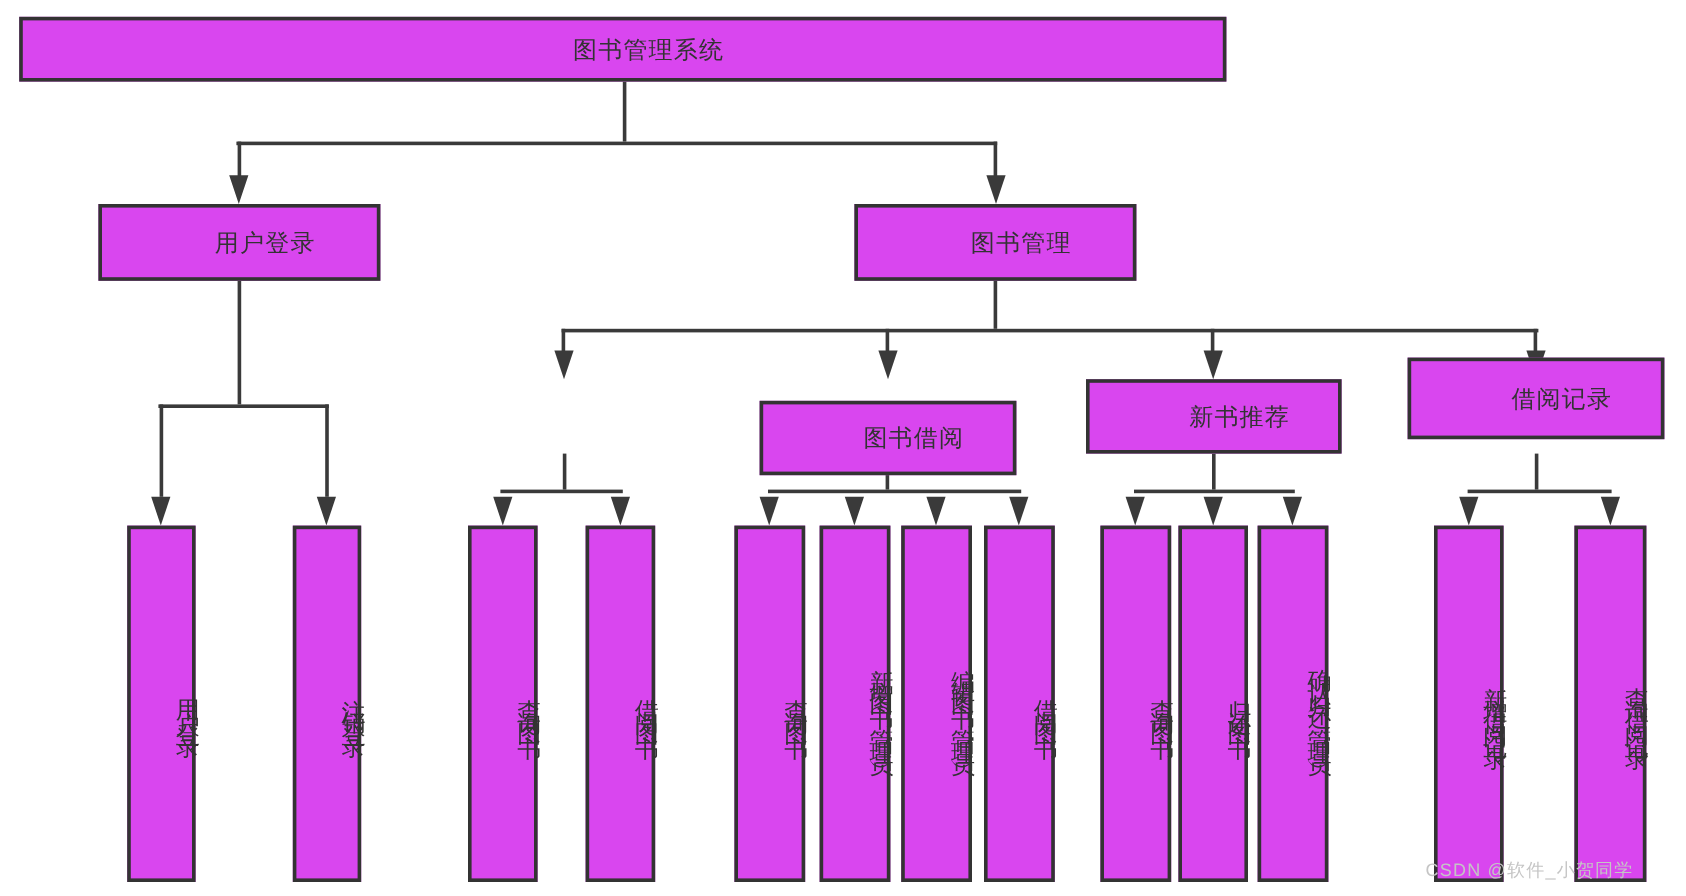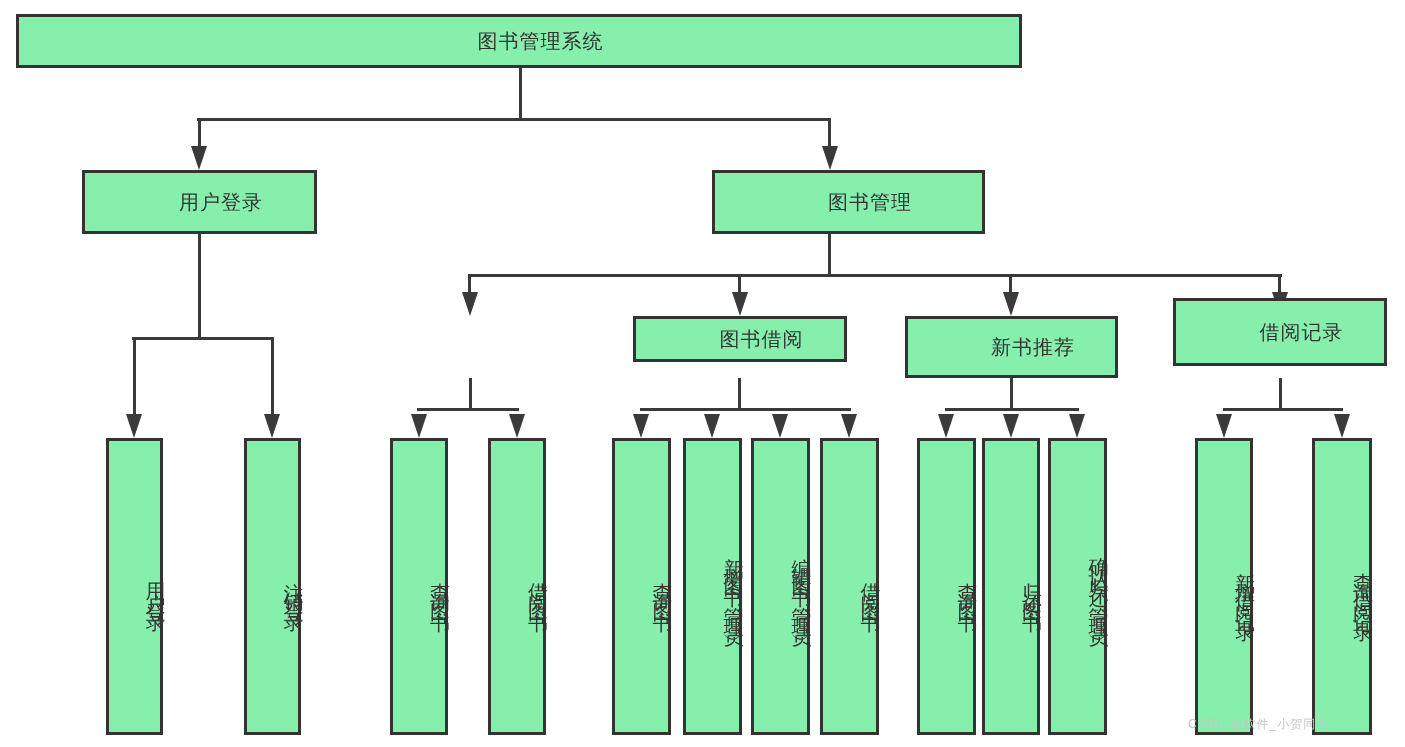--- a/index.html
+++ b/index.html
@@ -9,21 +9,21 @@
     background:var(--background,#ffffff);
     font-family:"Liberation Sans","DejaVu Sans",sans-serif;
     color:var(--text,#333333);
     overflow:hidden;
   }
   .canvas { position:absolute; left:0; top:0; width:1405px; height:747px; }
 
   .node {
     position:absolute;
     border:3px solid var(--box_border,#333333);
-    background:#86efac;
+    background:#d946ef;
     display:flex; align-items:center; justify-content:center;
     font-size:20px;
     color:var(--text,#333333);
     letter-spacing:1px;
     z-index:2;
     padding-left:43px;
   }
   .leaf { top:438px; height:297px; }
   .leaf .vtext {
     writing-mode:vertical-rl;
@@ -41,46 +41,46 @@
   .arrow {
     position:absolute; width:0; height:0; z-index:1;
     border-left:8px solid transparent;
     border-right:8px solid transparent;
     border-top:24px solid var(--line,#3a3a3a);
   }
 
   .watermark {
     position:absolute;
     left:1188px; top:716px;
-    font-size:12px;
+    font-size:15px;
     letter-spacing:1px;
     color:var(--watermark,#c5c5c5);
     z-index:3;
     white-space:nowrap;
   }
 </style>
 </head>
 <body>
 
 <div class="canvas">
 
   <div class="node" style="left:16px;top:14px;width:1006px;height:54px">
     <span>图书管理系统</span>
   </div>
 
   <div class="node" style="left:82px;top:170px;width:235px;height:64px">
     <span>用户登录</span>
   </div>
 
-  <div class="node" style="left:712px;top:170px;width:273px;height:64px">
+  <div class="node" style="left:712px;top:170px;width:235px;height:64px">
     <span>图书管理</span>
   </div>
 
 
-  <div class="node" style="left:633px;top:316px;width:214px;height:46px">
+  <div class="node" style="left:633px;top:334px;width:214px;height:62px">
     <span>图书借阅</span>
   </div>
 
   <div class="node" style="left:905px;top:316px;width:213px;height:62px">
     <span>新书推荐</span>
   </div>
 
   <div class="node" style="left:1173px;top:298px;width:214px;height:68px">
     <span>借阅记录</span>
   </div>

